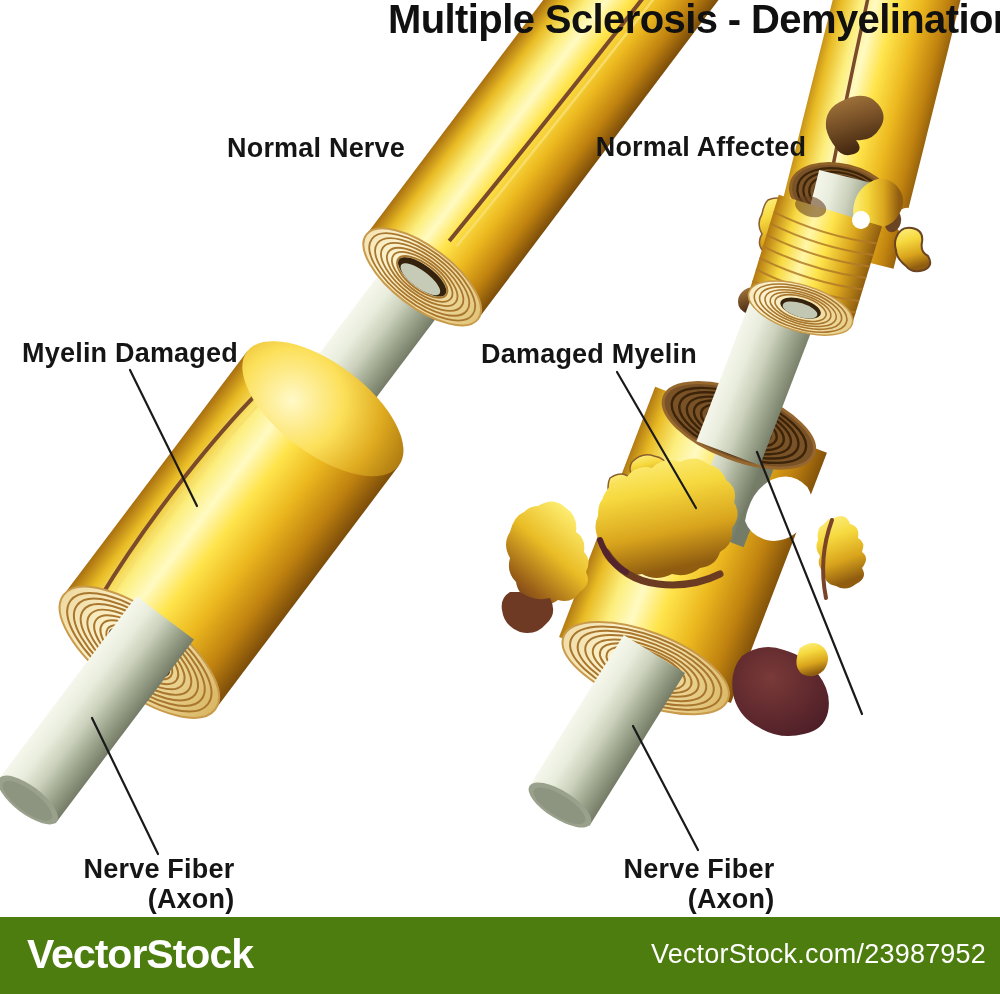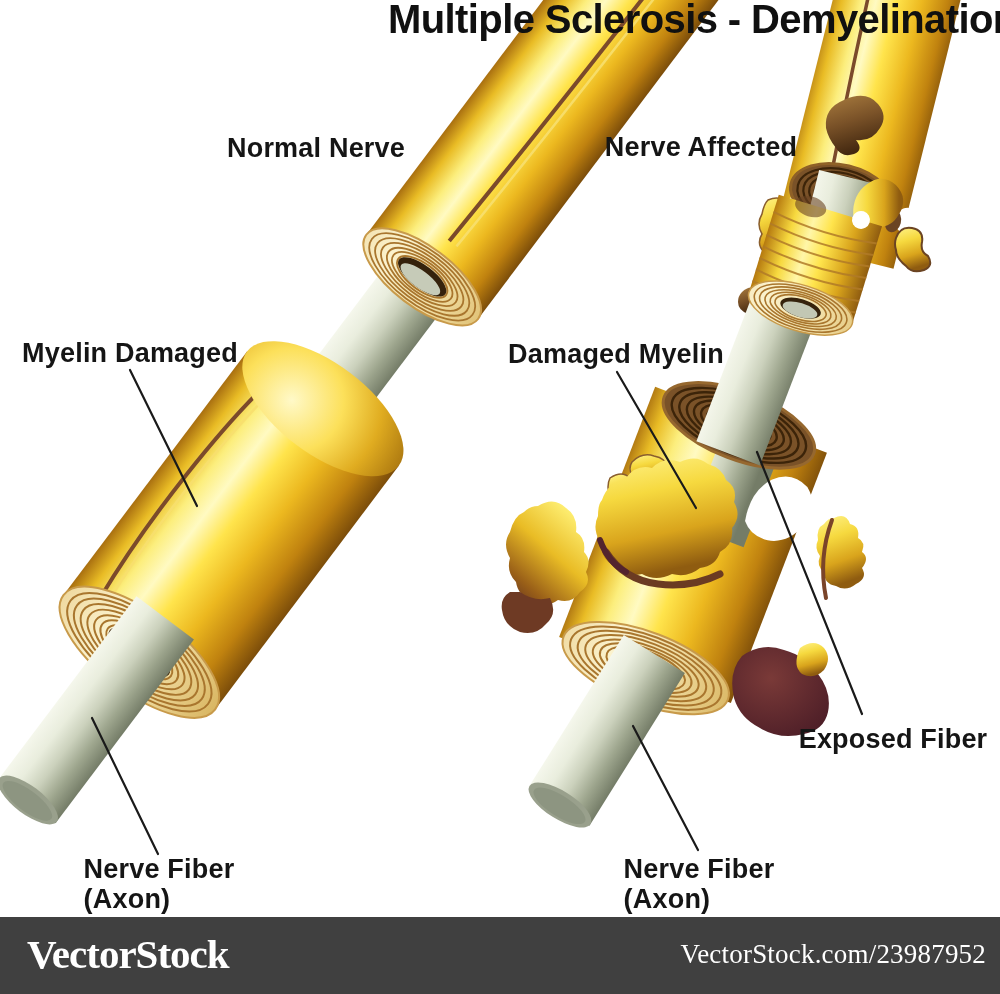--- a/index.html
+++ b/index.html
@@ -4,21 +4,21 @@
 <style>
   html,body{margin:0;padding:0;background:#fff;}
   body{width:1000px;height:994px;position:relative;overflow:hidden;
        font-family:"Liberation Sans",sans-serif;}
   .canvas{position:absolute;left:0;top:0;width:1000px;height:994px;}
   svg{position:absolute;left:0;top:0;}
   .title{position:absolute;top:-3px;left:388px;font-size:40px;font-weight:700;
          letter-spacing:-0.6px;color:#101010;white-space:nowrap;}
   .lbl{position:absolute;color:#151515;font-size:27px;font-weight:600;
        letter-spacing:.2px;white-space:nowrap;line-height:30px;}
-  .ctr{transform:translateX(-50%);text-align:left;}
+  .ctr{transform:translateX(-50%);text-align:right;}
   .footer{position:absolute;left:0;top:917px;width:1000px;height:77px;background:#000;}
   .brand{position:absolute;left:27px;top:0;height:77px;line-height:75px;
          font-size:41px;font-weight:700;letter-spacing:-1px;color:#fff;}
   .ref{position:absolute;right:14px;top:0;height:77px;line-height:75px;
        font-size:27px;font-weight:400;color:#fff;letter-spacing:.2px;margin-left:8px;}
 </style>
 </head>
 <body>
 
 <div class="canvas">
@@ -261,37 +261,36 @@
     <line x1="757" y1="452" x2="862" y2="714"></line>
     <line x1="633" y1="726" x2="698" y2="850"></line>
   </g>
 </svg>
 
 <div class="title">Multiple Sclerosis - Demyelination</div>
 
 <div class="lbl ctr" style="left:316px;top:133px;">Normal Nerve</div>
 
 <div class="lbl ctr" style="left:701px;top:132px;">
-  <div>Nerve Affected</div>
+  <div>Normal Affected</div>
 </div>
 
 <div class="lbl ctr" style="left:130px;top:338px;">Myelin Damaged</div>
 
-<div class="lbl ctr" style="left:616px;top:339px;">Damaged Myelin</div>
-
-<div class="lbl ctr" style="left:893px;top:724px;">Exposed Fiber</div>
+<div class="lbl ctr" style="left:589px;top:339px;">Damaged Myelin</div>
+
 
 <div class="lbl ctr" style="left:159px;top:854px;">
   <div>Nerve Fiber</div>
   <div>(Axon)</div>
 </div>
 
 <div class="lbl ctr" style="left:699px;top:854px;">
   <div>Nerve Fiber</div>
   <div>(Axon)</div>
 </div>
 
-<div class="footer" style="background: #404040; color: rgb(255, 255, 255); font-family: Liberation Serif, serif;">
+<div class="footer" style="background: #4d7c0f; color: rgb(255, 255, 255);">
   <div class="brand">VectorStock</div>
   <div class="ref">VectorStock.com/23987952</div>
 </div>
 
 </div>
 
 </body></html>

